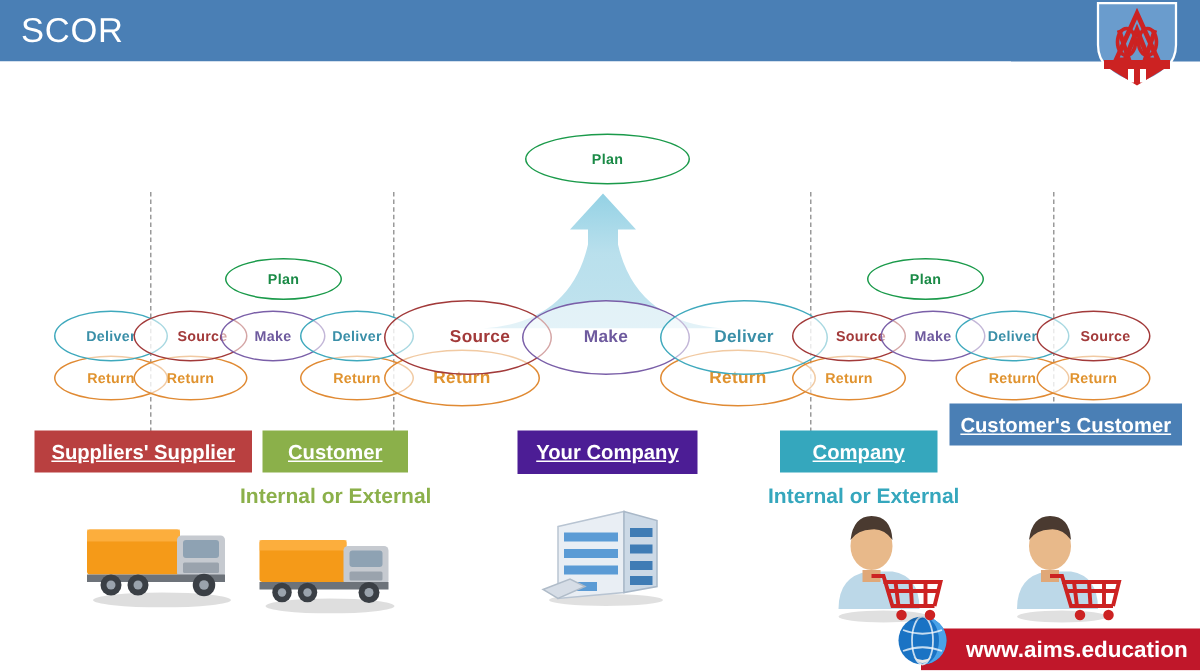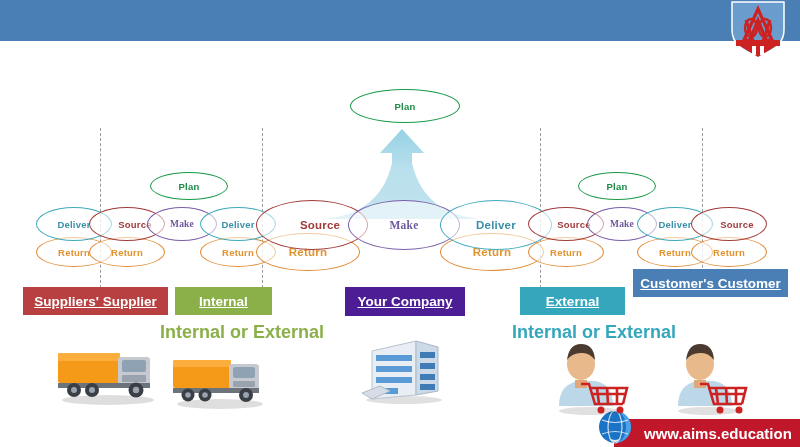--- a/index.html
+++ b/index.html
@@ -70,21 +70,21 @@
     font-weight: bold;
     white-space: nowrap;
     letter-spacing: 0.2px;
   }
   .ell.big span { font-size: 11.5px; }
 
   .c-deliver { border-color: #3fa9bd; }
   .c-deliver span { color: #3a8fa8; }
   .c-source  { border-color: #a23a3a; }
   .c-source span  { color: #a23a3a; padding-left: 16px; }
-  .c-make    { border-color: #7a5fa8; font-family: Liberation Serif, serif; }
+  .c-make    { border-color: #7a5fa8; }
   .c-make span    { color: #6e5a9e; }
   .c-return  { border-color: #e08a33; }
   .c-return span  { color: #e0932f; }
   .c-plan    { border-color: #1a9a4a; }
   .c-plan span    { color: #1a8a46; }
 
   .r-main { z-index: 5; }
   .r-ret  { z-index: 4; }
   .r-plan { z-index: 6; }
 
@@ -105,21 +105,21 @@
     color: #ffffff;
     font-weight: bold;
     font-size: 13.5px;
     white-space: nowrap;
     box-sizing: border-box;
     z-index: 8;
     text-decoration: underline;
   }
   .note {
     position: absolute;
-    font-size: 18px;
+    font-size: 14px;
     font-weight: bold;
     white-space: nowrap;
     z-index: 8;
   }
 
   
   #footer {
     position: absolute;
     left: 0; top: 419px;
     width: 800px; height: 28px;
@@ -156,20 +156,21 @@
   }
 
   .artwork { position: absolute; z-index: 7; }
 </style>
 </head>
 <body>
 
 <div id="page">
 
   <div id="header">
+    <div id="header-title">SCOR</div>
     <div id="logo">
       <svg width="72" height="58" viewBox="0 0 72 58">
         <path d="M10 2 L62 2 L62 30 Q62 48 36 56 Q10 48 10 30 Z" fill="#6a9ccd" stroke="#ffffff" stroke-width="1.5"></path>
         <path d="M36 9 L50 40 L44 40 L36 20 L28 40 L22 40 Z" fill="none" stroke="#cc2222" stroke-width="3.2"></path>
         <path d="M24 20 L32 44 M48 20 L40 44" fill="none" stroke="#cc2222" stroke-width="3"></path>
         <ellipse cx="29" cy="28" rx="6" ry="9" fill="none" stroke="#cc2222" stroke-width="2.4"></ellipse>
         <ellipse cx="43" cy="28" rx="6" ry="9" fill="none" stroke="#cc2222" stroke-width="2.4"></ellipse>
         <rect x="14" y="40" width="44" height="6" fill="#cc2222"></rect>
         <path d="M18 46 L54 46 L36 57 Z" fill="#cc2222"></path>
         <rect x="30" y="46" width="4" height="9" fill="#ffffff"></rect>
@@ -266,27 +267,27 @@
       <span>Deliver</span>
     </div>
     <div class="ell c-source r-main" style="left:691px; top:166px; width:76px; height:34px;">
       <span>Source</span>
     </div>
 
     <div class="labelbox" style="left:23px; top:246px; width:145px; height:28px; background:#b94040;">
       <span>Suppliers' Supplier</span>
     </div>
     <div class="labelbox" style="left:175px; top:246px; width:97px; height:28px; background:#8bb04a;">
-      <span>Internal</span>
+      <span>Customer</span>
     </div>
     <div class="labelbox" style="left:345px; top:246px; width:120px; height:29px; background:#4c1d95;">
       <span>Your Company</span>
     </div>
     <div class="labelbox" style="left:520px; top:246px; width:105px; height:28px; background:#35a7bd;">
-      <span>External</span>
+      <span>Company</span>
     </div>
     <div class="labelbox" style="left:633px; top:228px; width:155px; height:28px; background:#4a7fb5;">
       <span>Customer's Customer</span>
     </div>
 
     <div class="note" style="left:160px; top:281px; color:#8bb04a;">Internal or External</div>
     <div class="note" style="left:512px; top:281px; color:#35a7bd;">Internal or External</div>
 
     <div class="artwork" style="left:52px; top:302px;">
       <svg width="108" height="62" viewBox="0 0 108 62">

